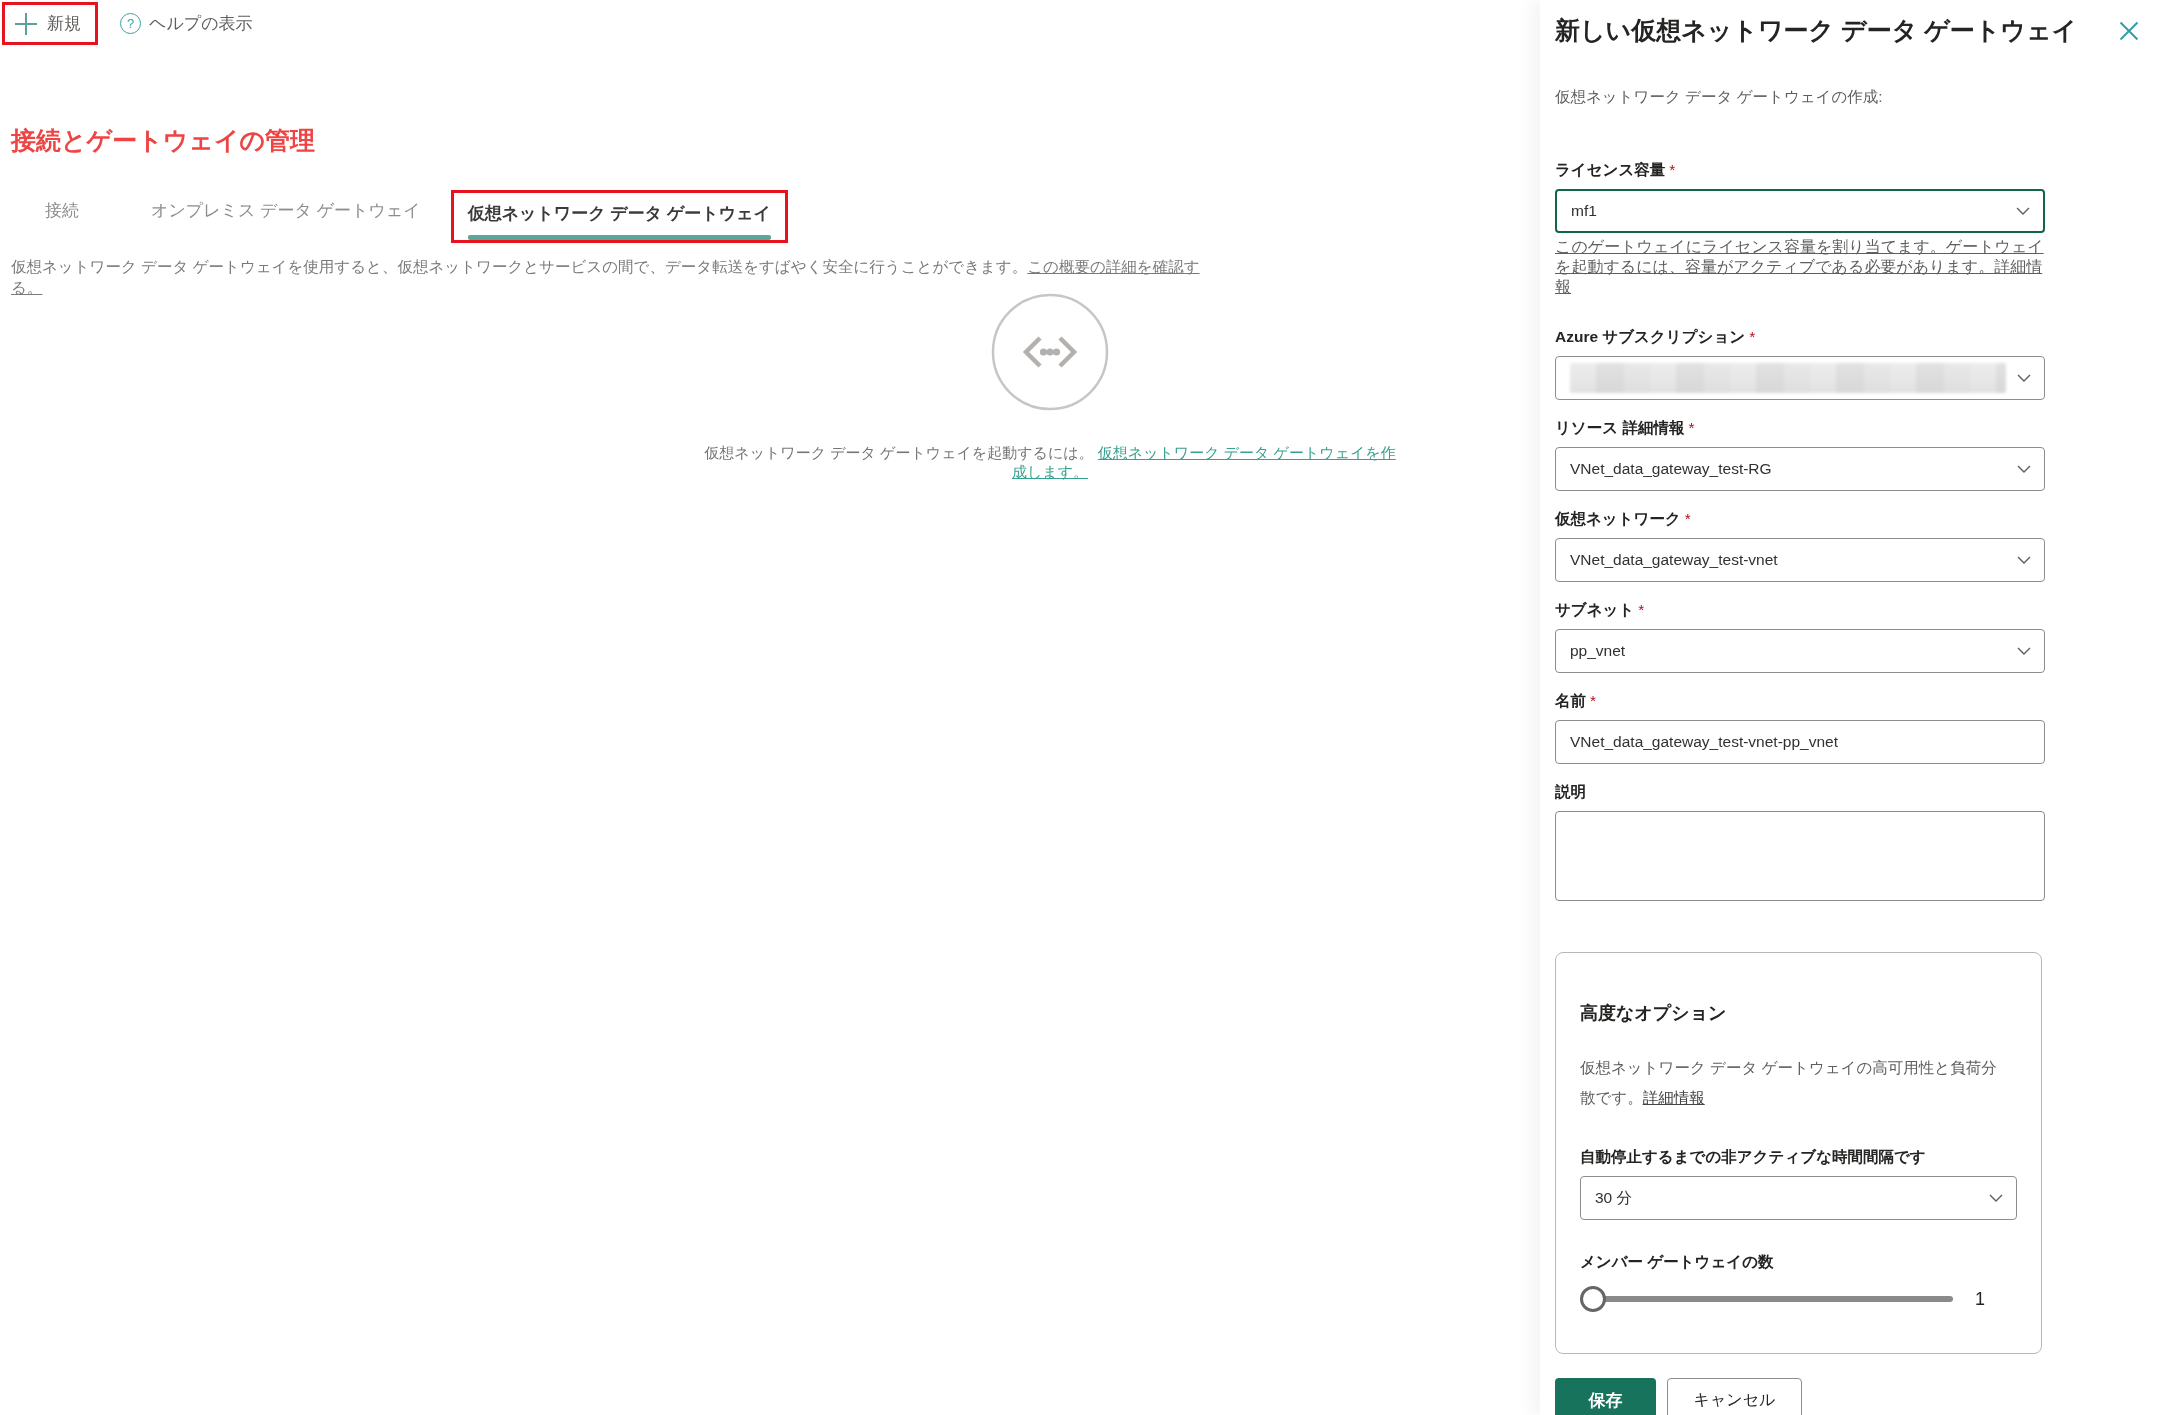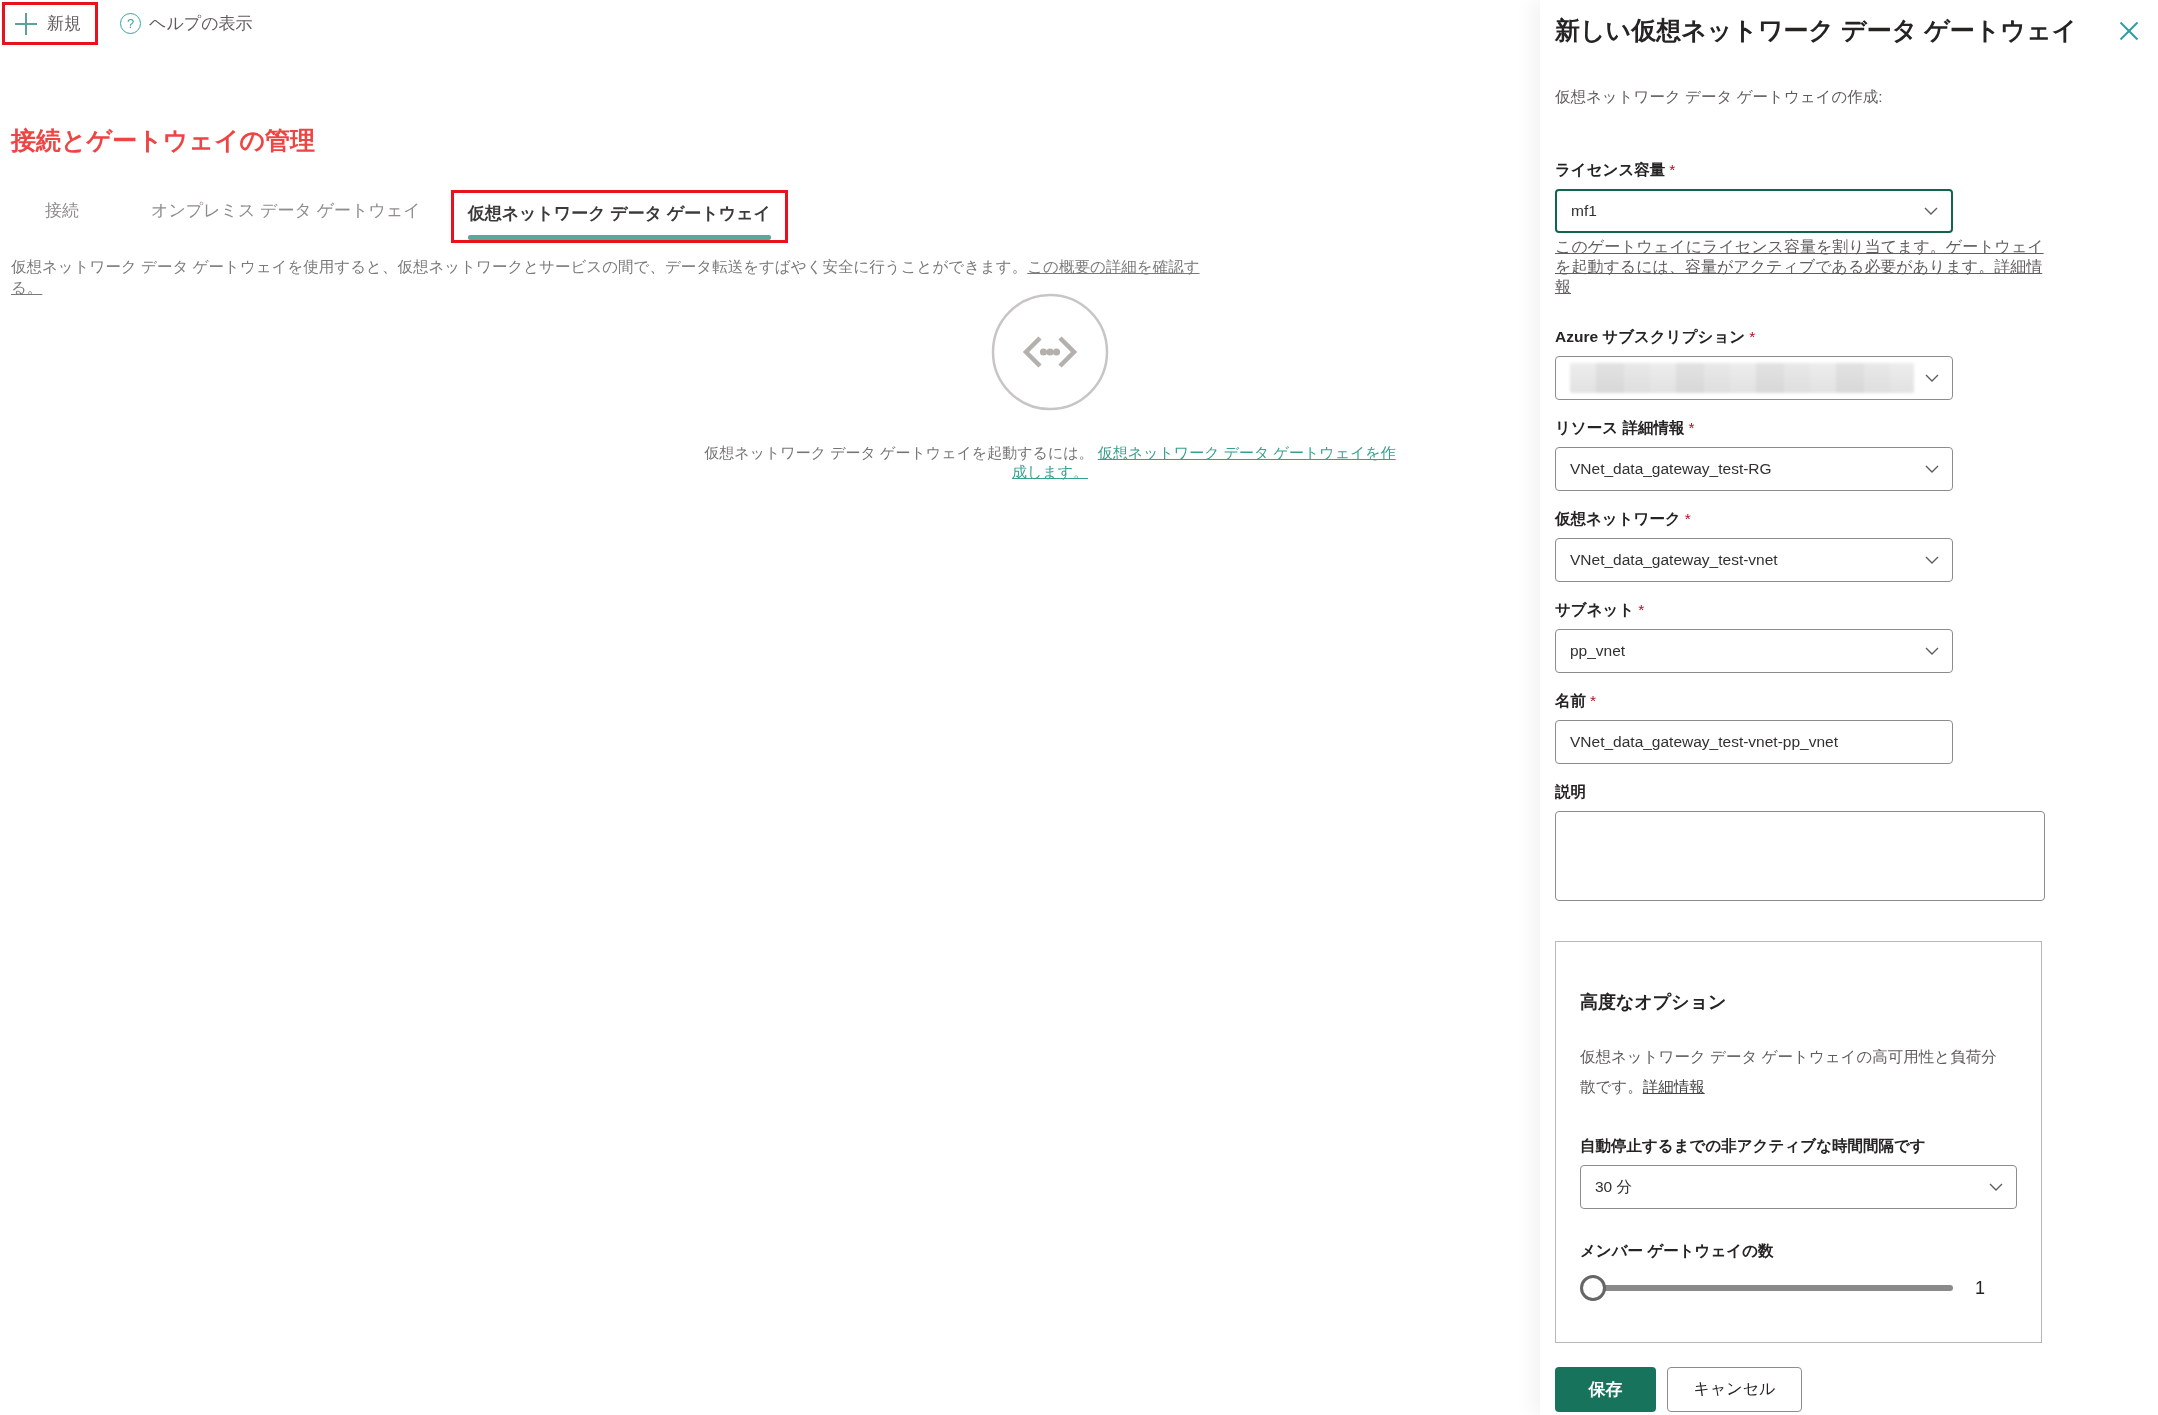--- a/index.html
+++ b/index.html
@@ -50,41 +50,41 @@
     cursor:pointer; }
   .close-icon:before, .close-icon:after { content:""; position:absolute; left:12px; top:1px;
     width:2px; height:24px; background:#2f9ea4; }
   .close-icon:before { transform:rotate(45deg); }
   .close-icon:after { transform:rotate(-45deg); }
   .panel-subtitle { margin-top:40px; font-size:15.5px; color:#605e5c; }
 
   .field-label { font-size:15.5px; font-weight:600; color:#252423; }
   .req { color:#b10e1e; margin-left:4px; font-weight:400; }
 
-  .dropdown, .textfield { width:398px; height:44px; border:1px solid #8f8d8b;
+  .dropdown, .textfield { width:490px; height:44px; border:1px solid #8f8d8b;
     border-radius:4px; display:flex; align-items:center; padding:0 12px 0 14px;
     font-size:15.5px; color:#323130; background:#fff; cursor:pointer; }
   .dropdown.focused { border:2px solid #11654f; }
   .dd-value { flex:1; }
   .chev { width:16px; height:16px; flex:0 0 auto; }
   .redacted { flex:1; height:30px; margin-right:10px;
     background:
       repeating-linear-gradient(90deg,#f4f4f4 0 26px,#e9e9e9 26px 54px,#f0f0f0 54px 80px),
       linear-gradient(#f7f7f7,#ececec);
     background-blend-mode:multiply; filter:blur(1.5px); border-radius:2px; }
 
   .help-text { width:500px; font-size:16px; color:#605e5c; line-height:20px;
     margin-top:4px;text-decoration:underline; }
   .help-text a { color:#605e5c; text-decoration:underline; cursor:pointer; }
 
   .textarea { width:490px; height:90px; border:1px solid #8f8d8b; border-radius:4px;
     resize:none; font-family:"Liberation Sans", sans-serif; font-size:15px; padding:8px 12px; }
   input.textfield { cursor:text; }
 
-  .advanced { width:487px; border:1px solid #b9b7b5; border-radius:0; margin-top:36px;
+  .advanced { width:487px; border:1px solid #b9b7b5; border-radius:8px; margin-top:47px;
     padding:48px 16px 40px 24px; }
   .advanced-title { font-size:18px; font-weight:700; color:#252423; }
   .advanced-desc { margin-top:28px; font-size:15.5px; color:#605e5c; line-height:30px;
     width:430px; }
   .advanced-desc a { color:#444; text-decoration:underline; cursor:pointer; }
   .advanced .field-label { display:block; }
   .advanced .dropdown { width:437px; }
 
   .slider-row { margin-top:12px; display:flex; align-items:center; }
   .slider { position:relative; width:373px; height:28px; }

